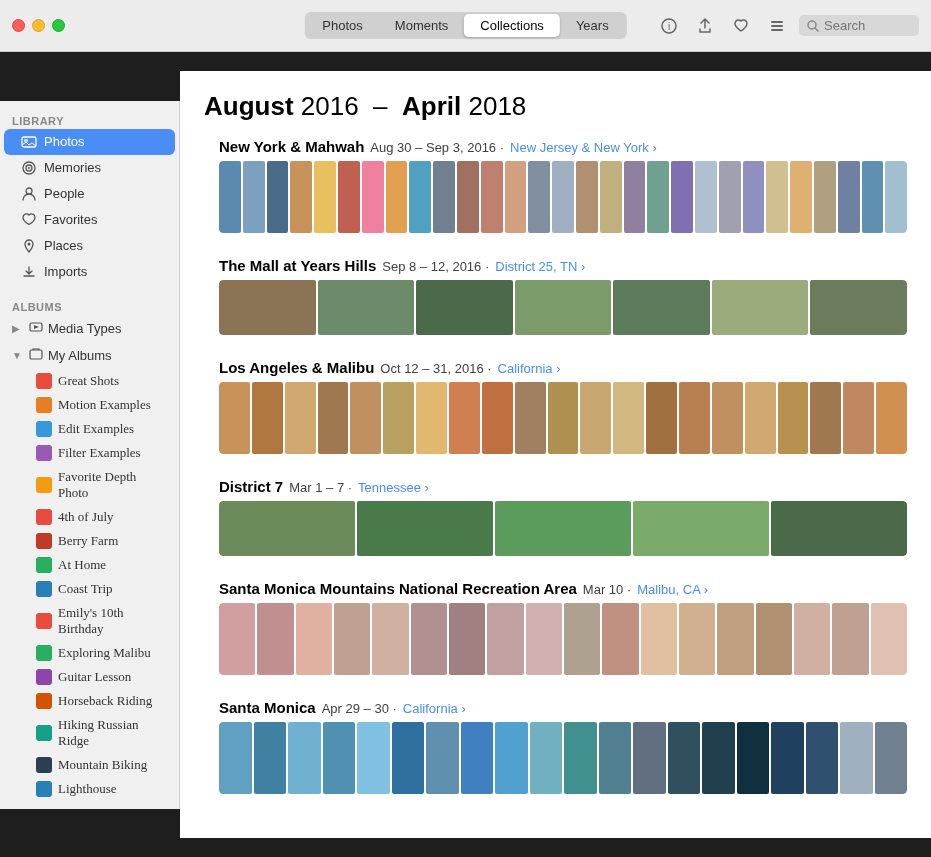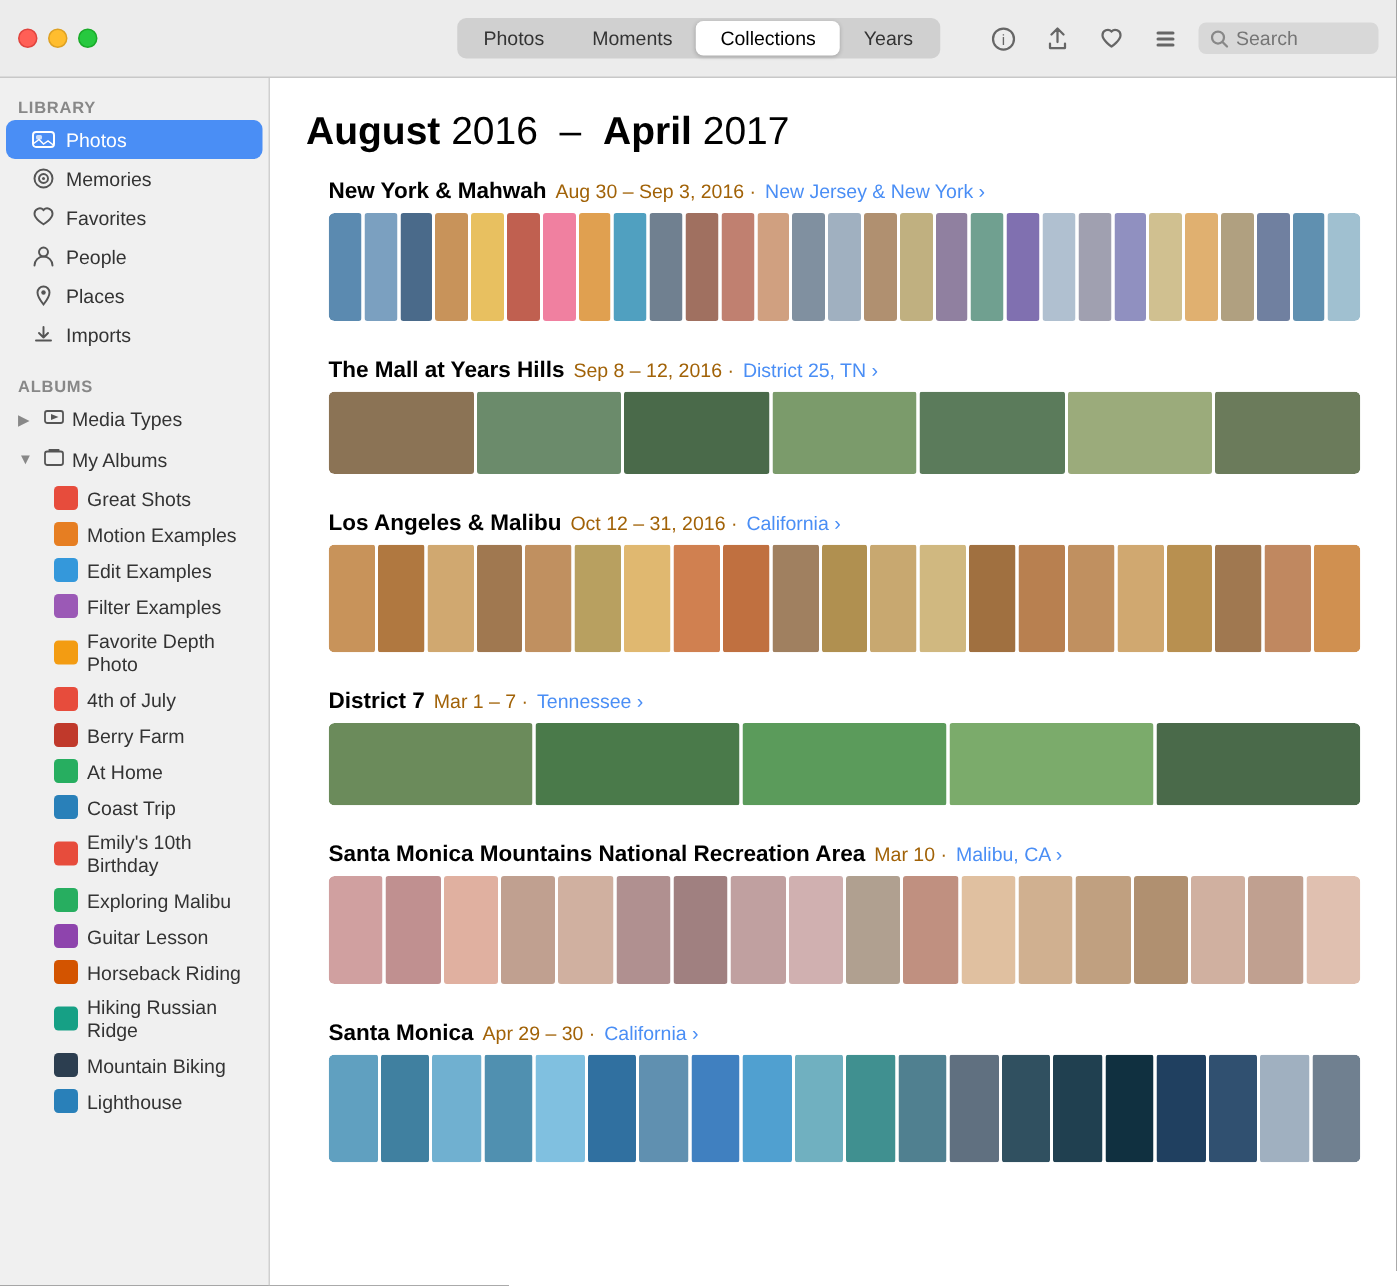--- a/index.html
+++ b/index.html
@@ -103,20 +103,21 @@
       color: #555;
       outline: none;
       width: 85px;
     }
 
     
     .main-layout {
       display: flex;
       flex: 1;
       overflow: hidden;
+      align-items: center;
     }
 
     
     .sidebar {
       width: 180px;
       background: #f0f0f0;
       border-right: 1px solid #d0d0d0;
       overflow-y: auto;
       flex-shrink: 0;
       padding: 8px 0;
@@ -170,20 +171,21 @@
       color: #333;
       font-weight: 500;
     }
     .chevron {
       font-size: 10px;
       color: #888;
       width: 12px;
     }
     .sidebar-sub-item {
       padding-left: 32px;
+      font-family: Liberation Serif, serif;
     }
 
     
     .content-area {
       flex: 1;
       background: white;
       overflow-y: auto;
       padding: 20px 24px;
     }
 
@@ -207,21 +209,21 @@
       gap: 6px;
       margin-bottom: 6px;
     }
     .collection-title {
       font-size: 15px;
       font-weight: 700;
       color: #000;
     }
     .collection-date {
       font-size: 13px;
-      color: #a16207;
+      color: #404040;
     }
     .collection-location {
       font-size: 13px;
       color: #4a8ef5;
       cursor: pointer;
     }
     .collection-location::after {
       content: " ›";
     }
 
@@ -339,34 +341,34 @@
           <circle cx="8" cy="8" r="3" stroke="#555" stroke-width="1.3"></circle>
           <circle cx="8" cy="8" r="1" fill="#555"></circle>
         </svg>
       </span>
       <span>Memories</span>
     </div>
 
     <div class="sidebar-item">
       <span class="icon">
         <svg width="16" height="16" viewBox="0 0 16 16" fill="none">
-          <path d="M8 12.5S2 9 2 5.5A3.5 3.5 0 018 3a3.5 3.5 0 016 2.5C14 9 8 12.5 8 12.5z" stroke="#555" stroke-width="1.3"></path>
-        </svg>
-      </span>
-      <span>Favorites</span>
-    </div>
-
-    <div class="sidebar-item">
-      <span class="icon">
-        <svg width="16" height="16" viewBox="0 0 16 16" fill="none">
           <circle cx="8" cy="5" r="3" stroke="#555" stroke-width="1.3"></circle>
           <path d="M2 14c0-3.3 2.7-6 6-6s6 2.7 6 6" stroke="#555" stroke-width="1.3" stroke-linecap="round"></path>
         </svg>
       </span>
       <span>People</span>
+    </div>
+
+    <div class="sidebar-item">
+      <span class="icon">
+        <svg width="16" height="16" viewBox="0 0 16 16" fill="none">
+          <path d="M8 12.5S2 9 2 5.5A3.5 3.5 0 018 3a3.5 3.5 0 016 2.5C14 9 8 12.5 8 12.5z" stroke="#555" stroke-width="1.3"></path>
+        </svg>
+      </span>
+      <span>Favorites</span>
     </div>
 
     <div class="sidebar-item">
       <span class="icon">
         <svg width="16" height="16" viewBox="0 0 16 16" fill="none">
           <path d="M8 2a4 4 0 014 4c0 3-4 8-4 8S4 9 4 6a4 4 0 014-4z" stroke="#555" stroke-width="1.3"></path>
           <circle cx="8" cy="6" r="1.5" fill="#555"></circle>
         </svg>
       </span>
       <span>Places</span>
@@ -473,21 +475,21 @@
           <span>Lighthouse</span>
         </div>
       </div>
   </div>
 
   <div class="content-area">
 
     <div class="page-title">
       <strong>August</strong> <span>2016</span>
       &nbsp;<span>–</span>&nbsp;
-      <strong>April</strong> <span>2017</span>
+      <strong>April</strong> <span>2018</span>
     </div>
 
     <div id="collections-container">
 
     <div class="collection-section">
           <div class="collection-header">
             <span class="collection-title">New York &amp; Mahwah</span>
             <span class="collection-date">Aug 30 – Sep 3, 2016 · </span>
             <span class="collection-location">New Jersey &amp; New York</span>
           </div>

